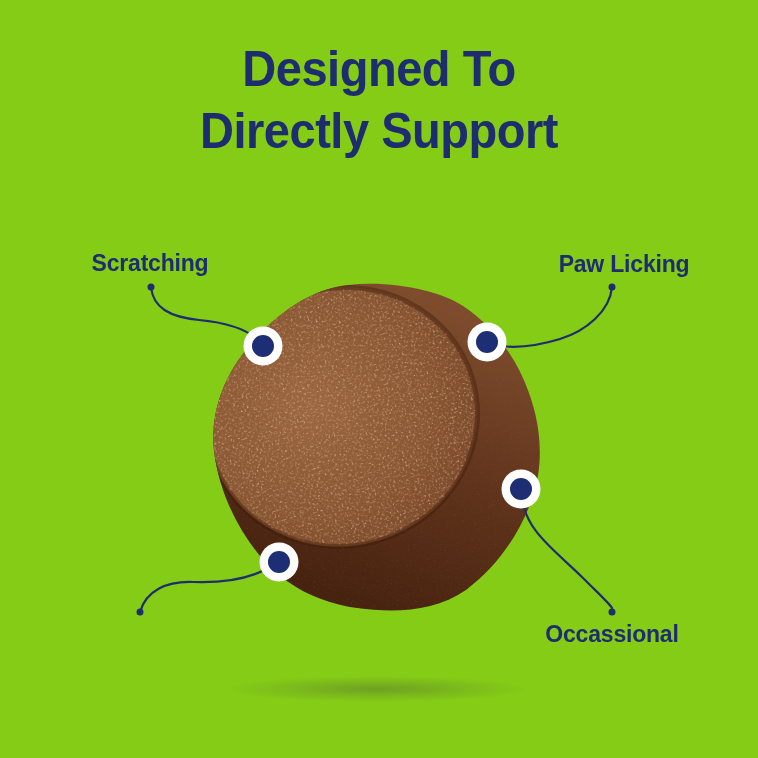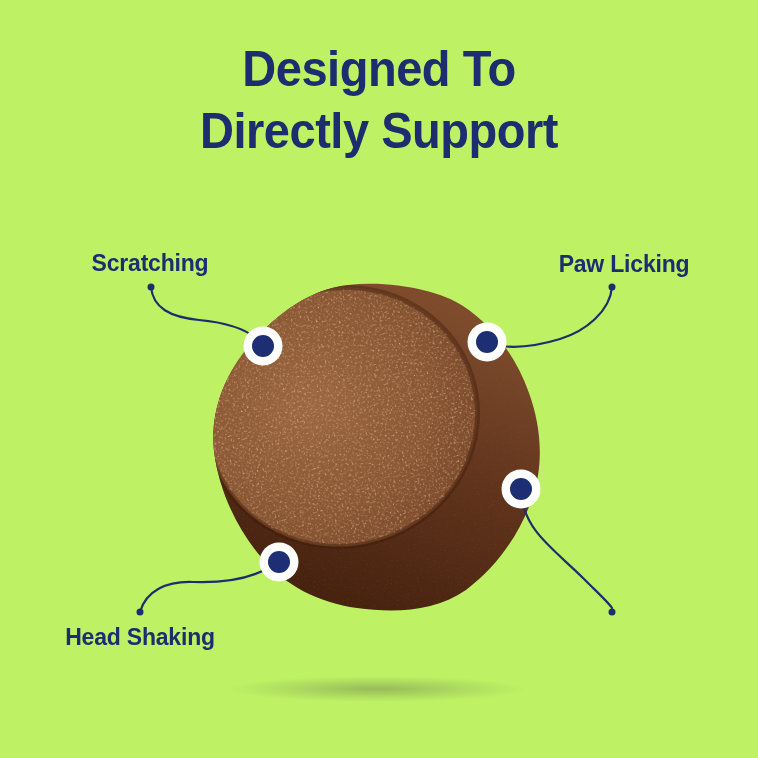--- a/index.html
+++ b/index.html
@@ -1,18 +1,18 @@
 <!DOCTYPE html>
 <html><head>
 <meta charset="utf-8">
 <style>
   html,body{margin:0;padding:0;}
   body{width:758px;height:758px;overflow:hidden;background:#f2f2f3;}
   .canvas{
-    position:relative;width:758px;height:758px;background:#bef264;
+    position:relative;width:758px;height:758px;background:#84cc16;
     font-family:"Liberation Sans", sans-serif;color:#1d2d6f;
   }
   .page-title{
     position:absolute;top:38px;left:0;width:758px;text-align:center;
     font-size:50px;font-weight:bold;line-height:62px;letter-spacing:-0.5px;
     transform:scaleX(0.94);transform-origin:50% 0;color:#1d2d6f;
   }
   .figure-layer{position:absolute;left:0;top:0;width:758px;height:758px;}
   .callout-label{
     position:absolute;transform:translateX(-50%);white-space:nowrap;
@@ -114,18 +114,18 @@
       <circle cx="612" cy="287" r="3.5"></circle>
       <circle cx="140" cy="612" r="3.5"></circle>
       <circle cx="612" cy="612" r="3.5"></circle>
     </g>
   </svg>
 
   <div class="callout-label label-scratching">Scratching</div>
 
   <div class="callout-label label-paw-licking">Paw Licking</div>
 
-  <div class="callout-label label-head-shaking">Head Shaking</div>
 
   <div class="callout-label label-loose-stools">
+    <div>Occassional</div>
   </div>
 
 </div>
 
 </body></html>

